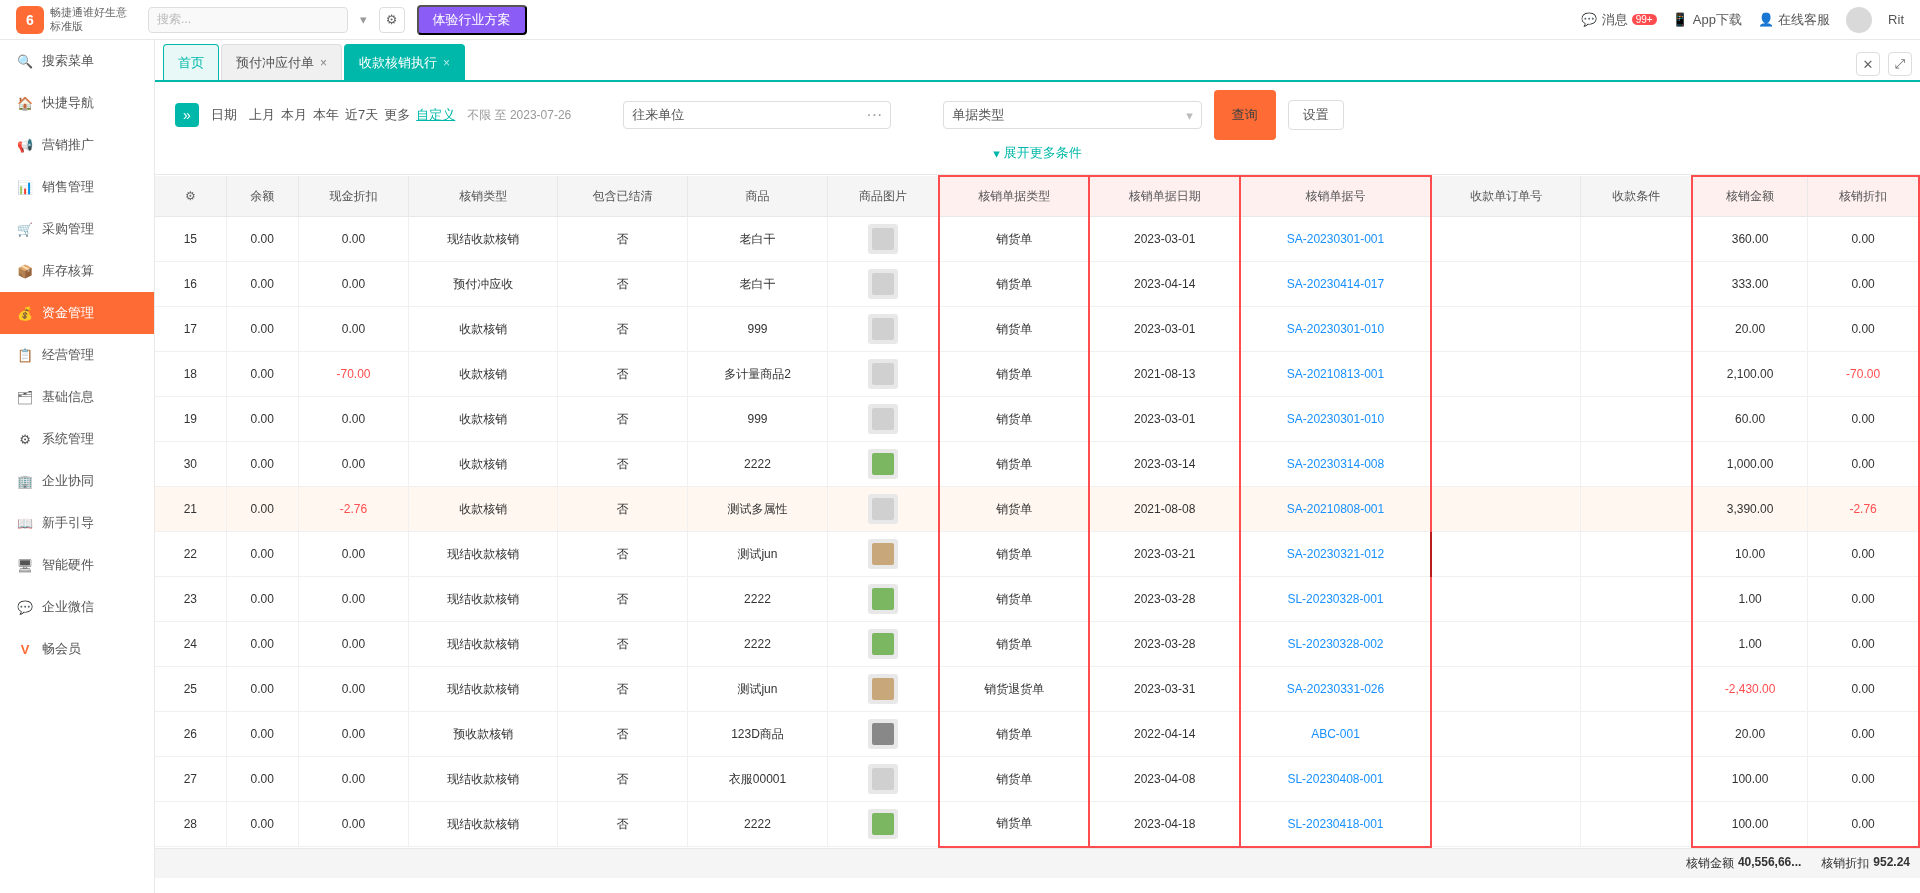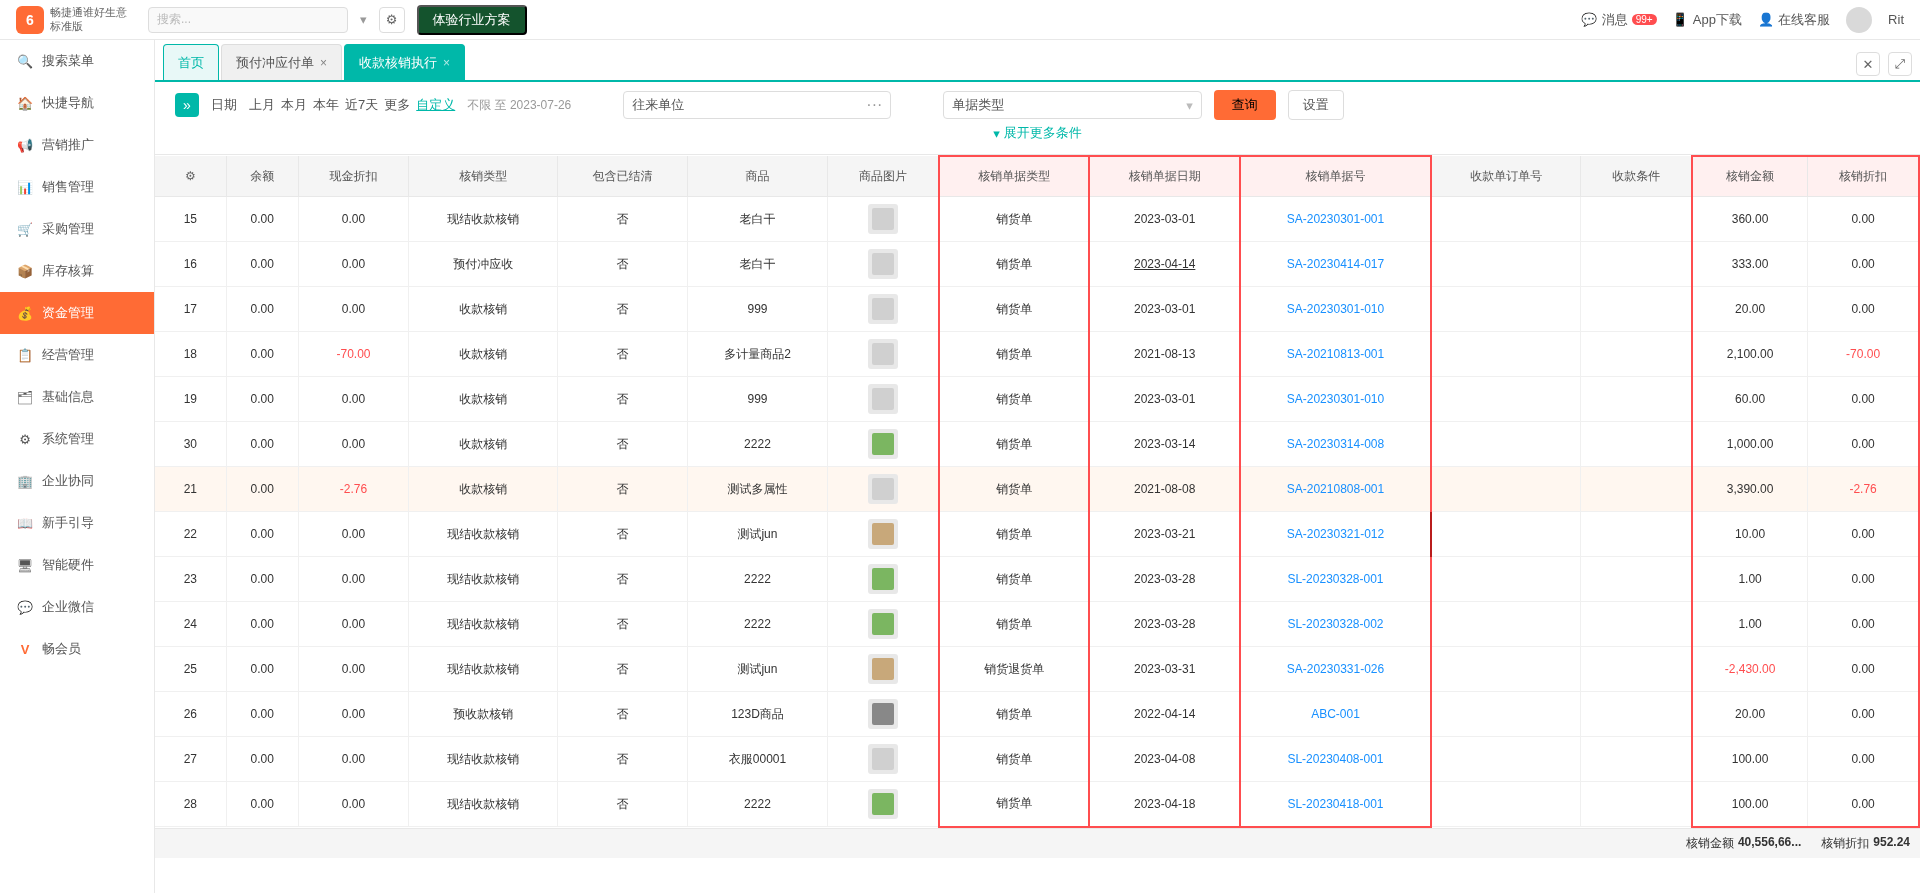--- a/index.html
+++ b/index.html
@@ -6,21 +6,21 @@
     body { font-family: 'Microsoft YaHei', Arial, sans-serif; font-size: 13px; background: #f5f5f5; color: #333; overflow: hidden; height: 893px; }
 
     
     .top-bar { height: 40px; background: #fff; display: flex; align-items: center; padding: 0 16px; border-bottom: 1px solid #e8e8e8; gap: 12px; }
     .top-bar-logo { width: 120px; display: flex; align-items: center; gap: 6px; }
     .logo-img { width: 28px; height: 28px; background: #ff6b35; border-radius: 6px; display: flex; align-items: center; justify-content: center; color: white; font-size: 14px; font-weight: bold; }
     .logo-text { font-size: 11px; color: #666; line-height: 1.2; }
     .top-bar-search { flex: 0 0 200px; height: 26px; border: 1px solid #ddd; border-radius: 4px; background: #f9f9f9; display: flex; align-items: center; padding: 0 8px; color: #999; font-size: 12px; }
     .top-bar-chevron { color: #999; cursor: pointer; }
     .top-bar-gear { width: 26px; height: 26px; border: 1px solid #ddd; border-radius: 4px; display: flex; align-items: center; justify-content: center; cursor: pointer; color: #666; }
-    .top-bar-solution { background: #14532d; color: white; padding: 4px 14px; border-radius: 4px; font-size: 13px; cursor: pointer; white-space: nowrap; }
+    .top-bar-solution { background: #8b5cf6; color: white; padding: 4px 14px; border-radius: 4px; font-size: 13px; cursor: pointer; white-space: nowrap; }
     .top-bar-right { margin-left: auto; display: flex; align-items: center; gap: 16px; color: #555; font-size: 13px; }
     .top-bar-right-item { display: flex; align-items: center; gap: 4px; cursor: pointer; }
     .badge { background: #ff4d4f; color: white; font-size: 10px; border-radius: 10px; padding: 0 4px; min-width: 18px; text-align: center; }
     .user-avatar { width: 26px; height: 26px; border-radius: 50%; background: #d9d9d9; }
 
     
     .layout { display: flex; height: calc(893px - 40px); }
 
     
     .sidebar { width: 155px; background: #fff; border-right: 1px solid #e8e8e8; display: flex; flex-direction: column; flex-shrink: 0; overflow-y: auto; }
@@ -52,21 +52,21 @@
     .filter-bar { background: white; padding: 8px 20px; border-bottom: 1px solid #e8e8e8; }
     .filter-row { display: flex; align-items: center; gap: 12px; flex-wrap: wrap; }
     .filter-arrow { width: 24px; height: 24px; background: #00b8a9; border-radius: 4px; display: flex; align-items: center; justify-content: center; color: white; cursor: pointer; font-size: 14px; }
     .filter-label { color: #555; font-size: 13px; white-space: nowrap; }
     .filter-date-links { display: flex; gap: 6px; }
     .filter-date-link { color: #555; font-size: 13px; cursor: pointer; }
     .filter-date-custom { color: #00b8a9; font-size: 13px; cursor: pointer; text-decoration: underline; }
     .filter-input-wrapper { display: flex; align-items: center; border: 1px solid #ddd; border-radius: 4px; height: 28px; padding: 0 8px; min-width: 180px; background: white; }
     .filter-input { border: none; outline: none; font-size: 13px; color: #333; width: 100%; }
     .filter-dots { color: #999; font-size: 16px; cursor: pointer; }
-    .btn-search { background: #ff6b35; color: #000000; border: none; padding: 6px 18px; border-radius: 4px; cursor: pointer; font-size: 13px; }
+    .btn-search { background: #ff6b35; color: #404040; border: none; padding: 16px 18px; border-radius: 4px; cursor: pointer; font-size: 13px; }
     .btn-settings { background: white; color: #555; border: 1px solid #ddd; padding: 5px 14px; border-radius: 4px; cursor: pointer; font-size: 13px; }
     .expand-more { display: flex; align-items: center; gap: 4px; color: #00b8a9; font-size: 13px; cursor: pointer; justify-content: center; padding: 4px 0; }
 
     
     .table-container { flex: 1; overflow: auto; background: white; margin: 0; }
     table { width: 100%; border-collapse: collapse; font-size: 12px; }
     thead tr { background: #f5f5f5; }
     th { padding: 8px 10px; text-align: center; border-bottom: 1px solid #e8e8e8; border-right: 1px solid #e8e8e8; color: #555; font-weight: normal; white-space: nowrap; }
     td { padding: 7px 10px; text-align: center; border-bottom: 1px solid #f0f0f0; border-right: 1px solid #f0f0f0; white-space: nowrap; color: #333; }
     tr.highlighted { background: #fff7f0; }
@@ -294,21 +294,21 @@
     <td class="">0.00</td>
     <td>预付冲应收</td>
     <td>否</td>
     <td>老白干</td>
     <td>
                   <div class="img-placeholder">
                     <div class="img-icon" style="background:#d0d0d0;"></div>
                   </div>
                 </td>
     <td style="border-left:2px solid #ff4d4f;border-right:2px solid #ff4d4f;">销货单</td>
-    <td style="border-left:2px solid #ff4d4f;border-right:2px solid #ff4d4f;text-decoration:underline;">2023-04-14</td>
+    <td style="border-left:2px solid #ff4d4f;border-right:2px solid #ff4d4f;">2023-04-14</td>
     <td style="border-left:2px solid #ff4d4f;border-right:2px solid #ff4d4f;"><a class="link-text">SA-20230414-017</a></td>
     <td></td>
     <td></td>
     <td style="border-left:2px solid #ff4d4f;" class="">333.00</td>
     <td style="border-right:2px solid #ff4d4f;" class="">0.00</td>
   </tr>
               <tr>
     <td>17</td>
     <td>0.00</td>
     <td class="">0.00</td>

